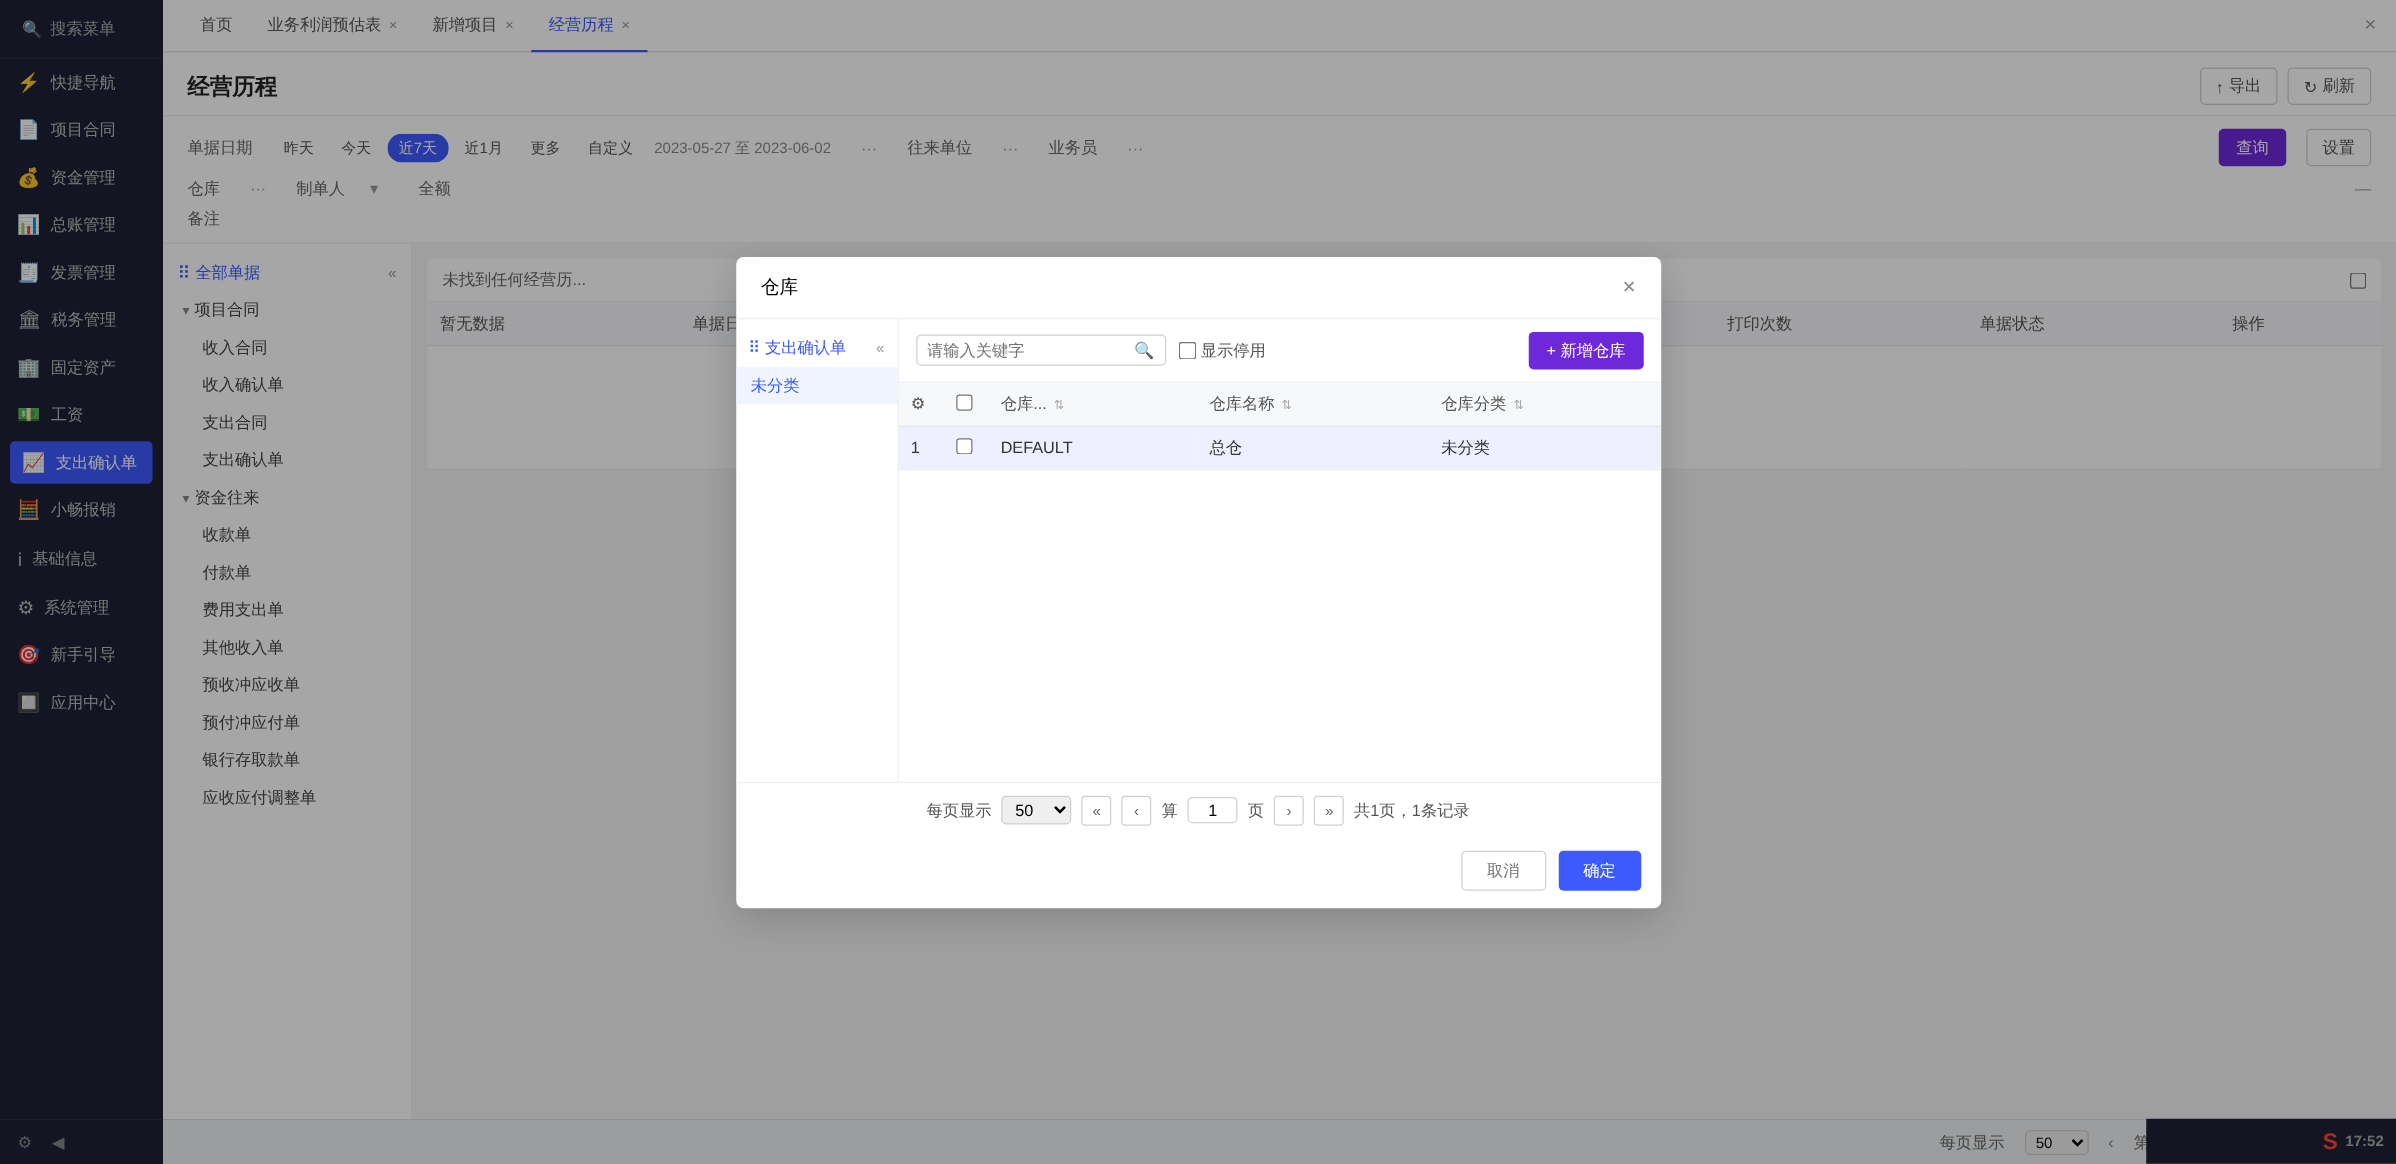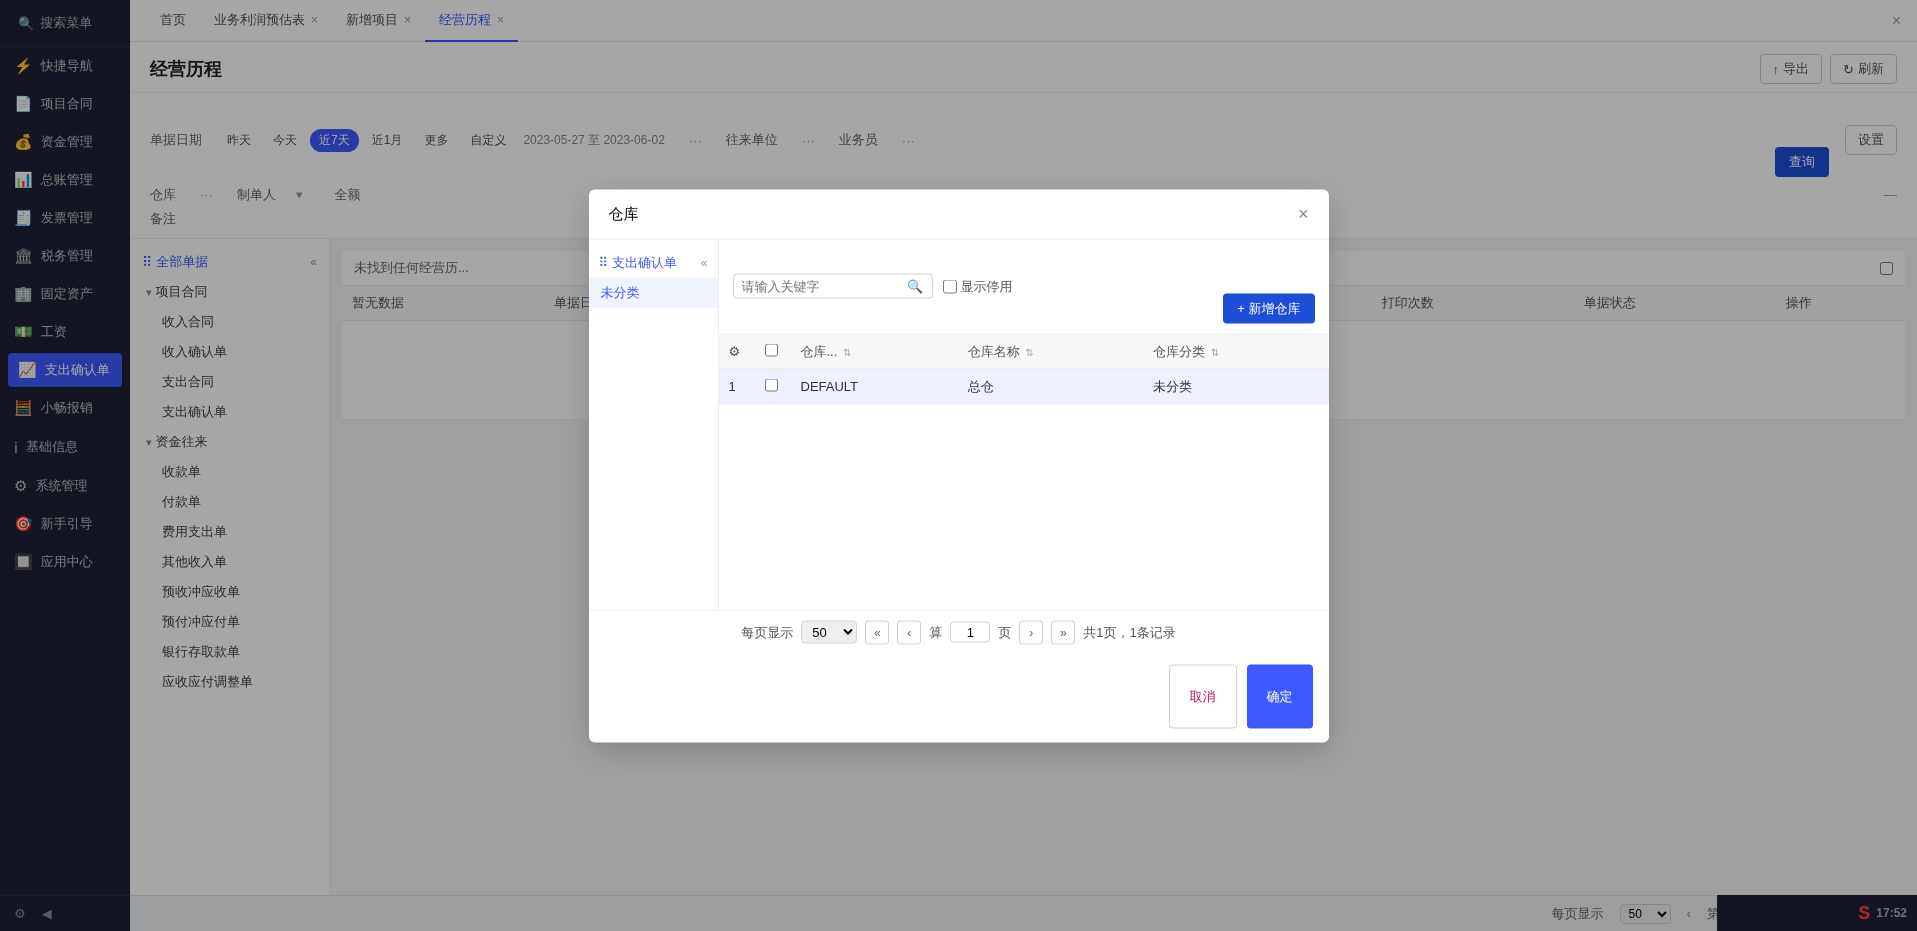--- a/index.html
+++ b/index.html
@@ -156,23 +156,23 @@
       display: flex; align-items: center; border: 1px solid #d0d0d0;
       border-radius: 4px; padding: 4px 8px; flex: 1; max-width: 200px;
     }
     .search-input-wrap input {
       border: none; outline: none; font-size: 13px; color: #333; width: 100%;
       background: transparent;
     }
     .show-disabled { display: flex; align-items: center; gap: 4px; font-size: 13px; color: #555; }
     .checkbox { width: 14px; height: 14px; border: 1px solid #d0d0d0; border-radius: 2px; cursor: pointer; }
     .btn-primary {
-      margin-left: auto; background: #1d4ed8; color: #fff; border: none;
+      margin-left: auto; background: #6d28d9; color: #fff; border: none;
       border-radius: 4px; padding: 6px 14px; font-size: 13px; cursor: pointer;
-      display: flex; align-items: flex-start; gap: 4px; margin-top: 44px;
+      display: flex; align-items: flex-start; gap: 4px;
     }
 
     
     .dialog-table { flex: 1; overflow: auto; }
     table { width: 100%; border-collapse: collapse; }
     th {
       background: #f7f8fa; font-size: 13px; color: #555; font-weight: 500;
       padding: 8px 10px; border-bottom: 1px solid #e8e8e8; text-align: left;
       white-space: nowrap;
     }
@@ -197,22 +197,22 @@
       font-size: 12px; color: #666;
     }
     .page-num-input {
       width: 40px; border: 1px solid #d0d0d0; border-radius: 4px; text-align: center;
       padding: 2px 4px; font-size: 13px;
     }
     .dialog-actions {
       display: flex; justify-content: flex-end; gap: 10px; padding: 10px 16px 14px;
     }
     .btn-cancel {
-      padding: 22px 20px; border: 1px solid #d0d0d0; background: #fff;
-      border-radius: 4px; cursor: pointer; font-size: 13px; color: #be185d;
+      padding: 6px 20px; border: 1px solid #d0d0d0; background: #fff;
+      border-radius: 4px; cursor: pointer; font-size: 13px; color: #737373;
     }
     .btn-confirm {
       padding: 6px 20px; background: #3d5afe; color: #fff; border: none;
       border-radius: 4px; cursor: pointer; font-size: 13px; font-family: Liberation Serif, serif;
     }
 
     
     .taskbar {
       position: fixed; bottom: 0; left: 130px; right: 0; height: 36px;
       background: #f0f2f5; border-top: 1px solid #ddd;

